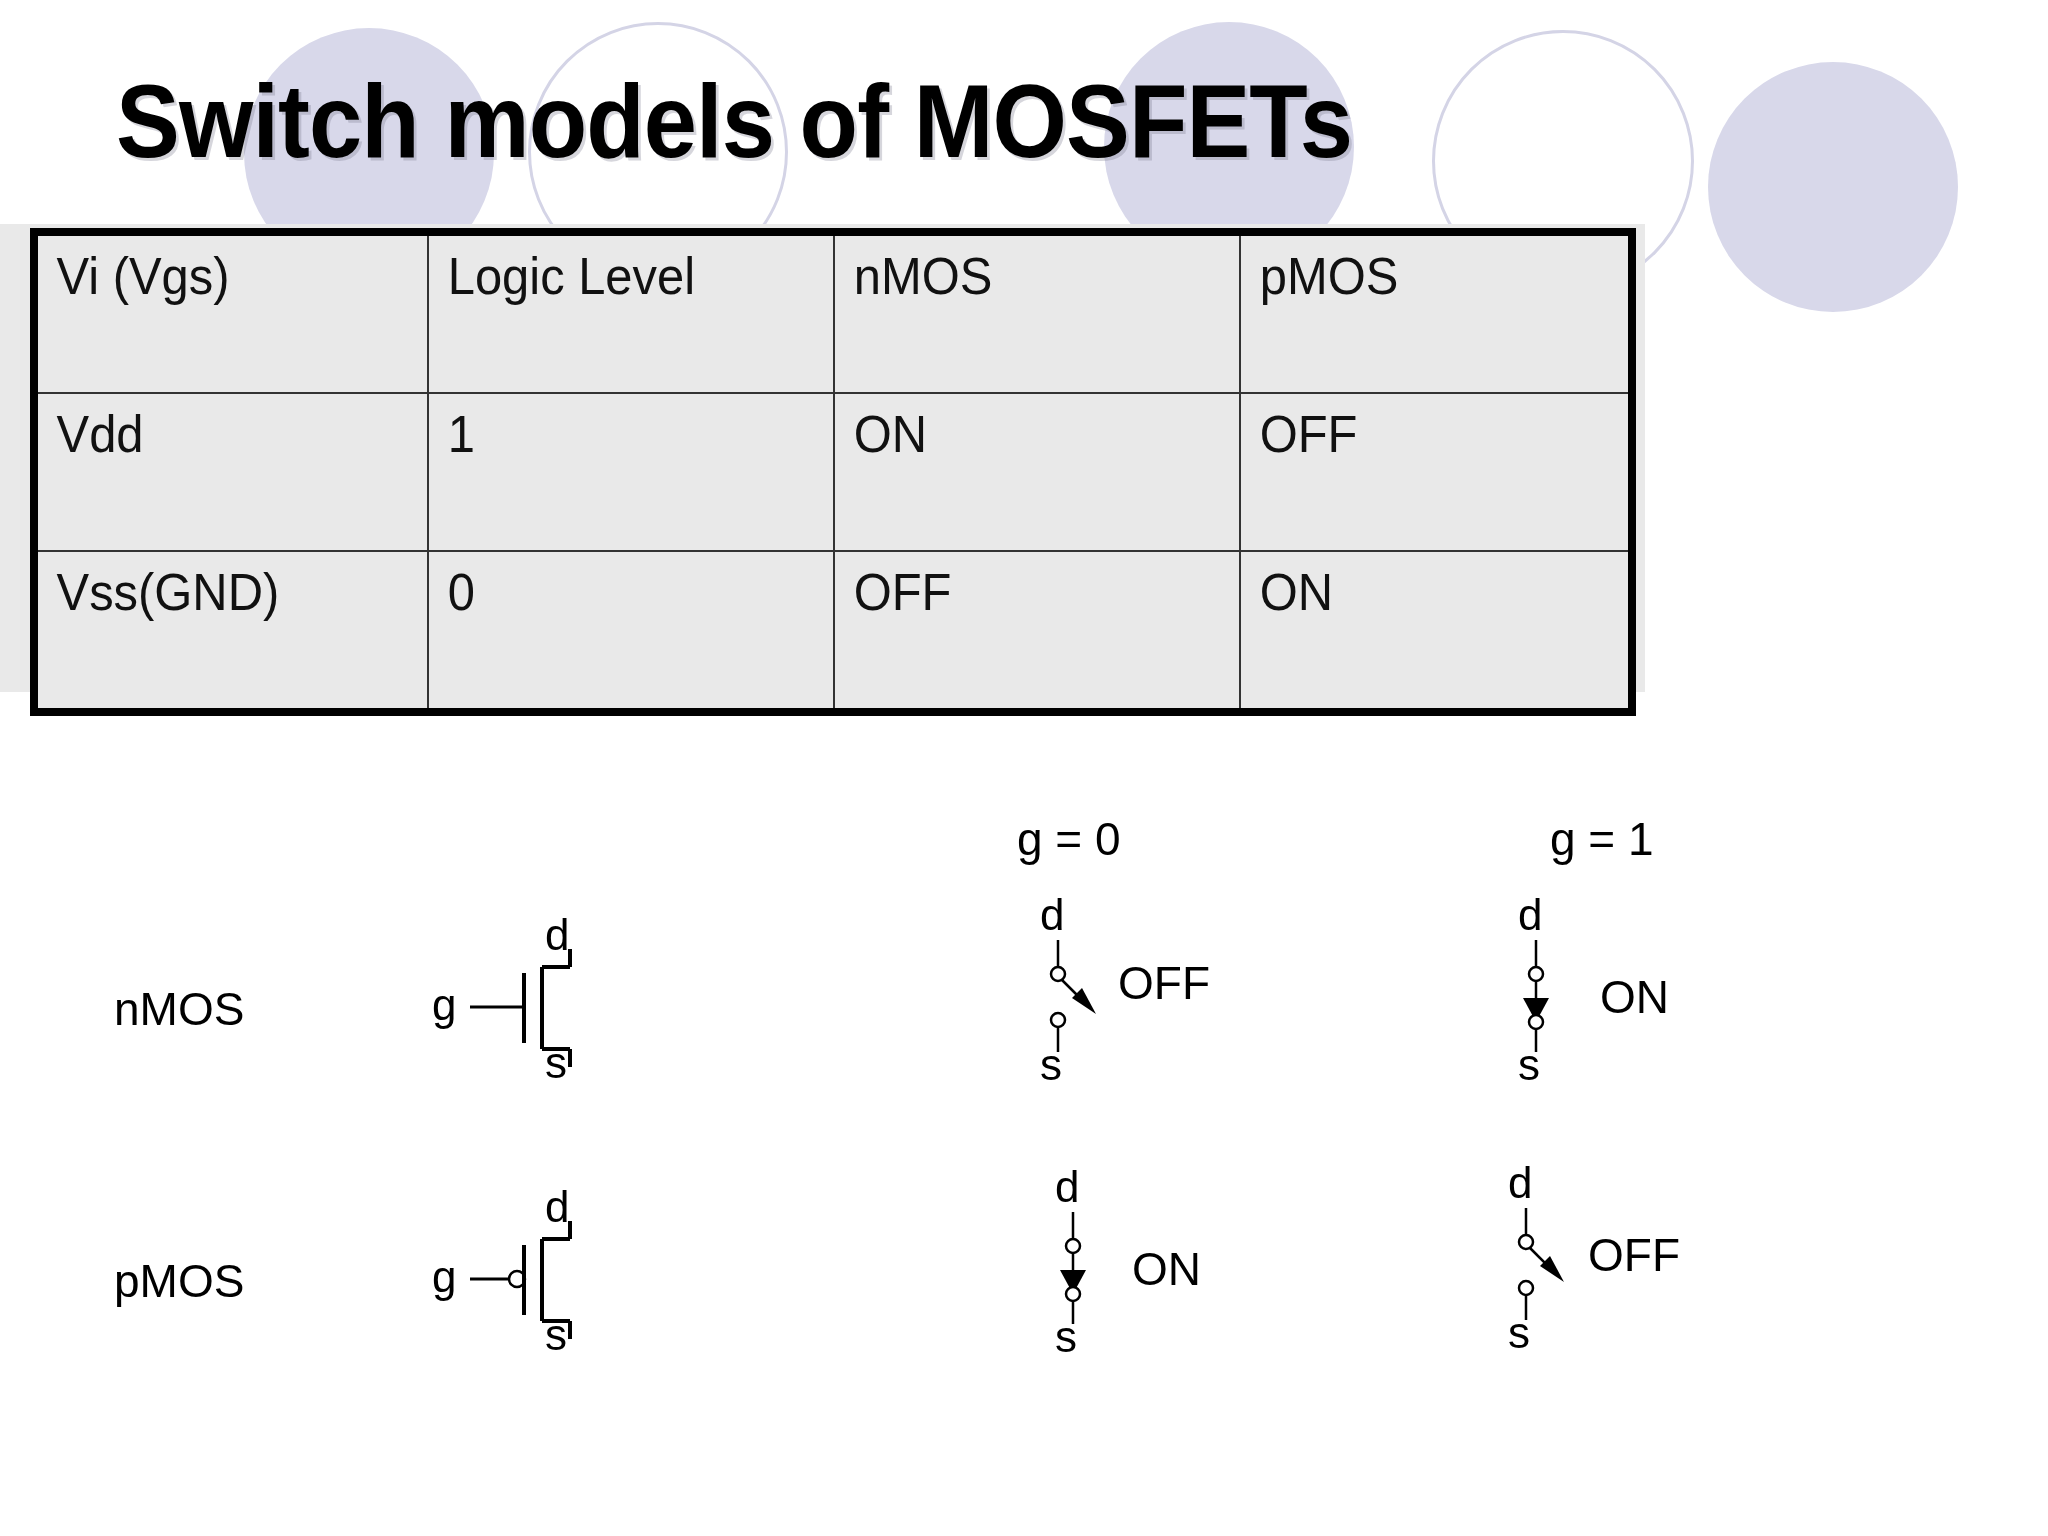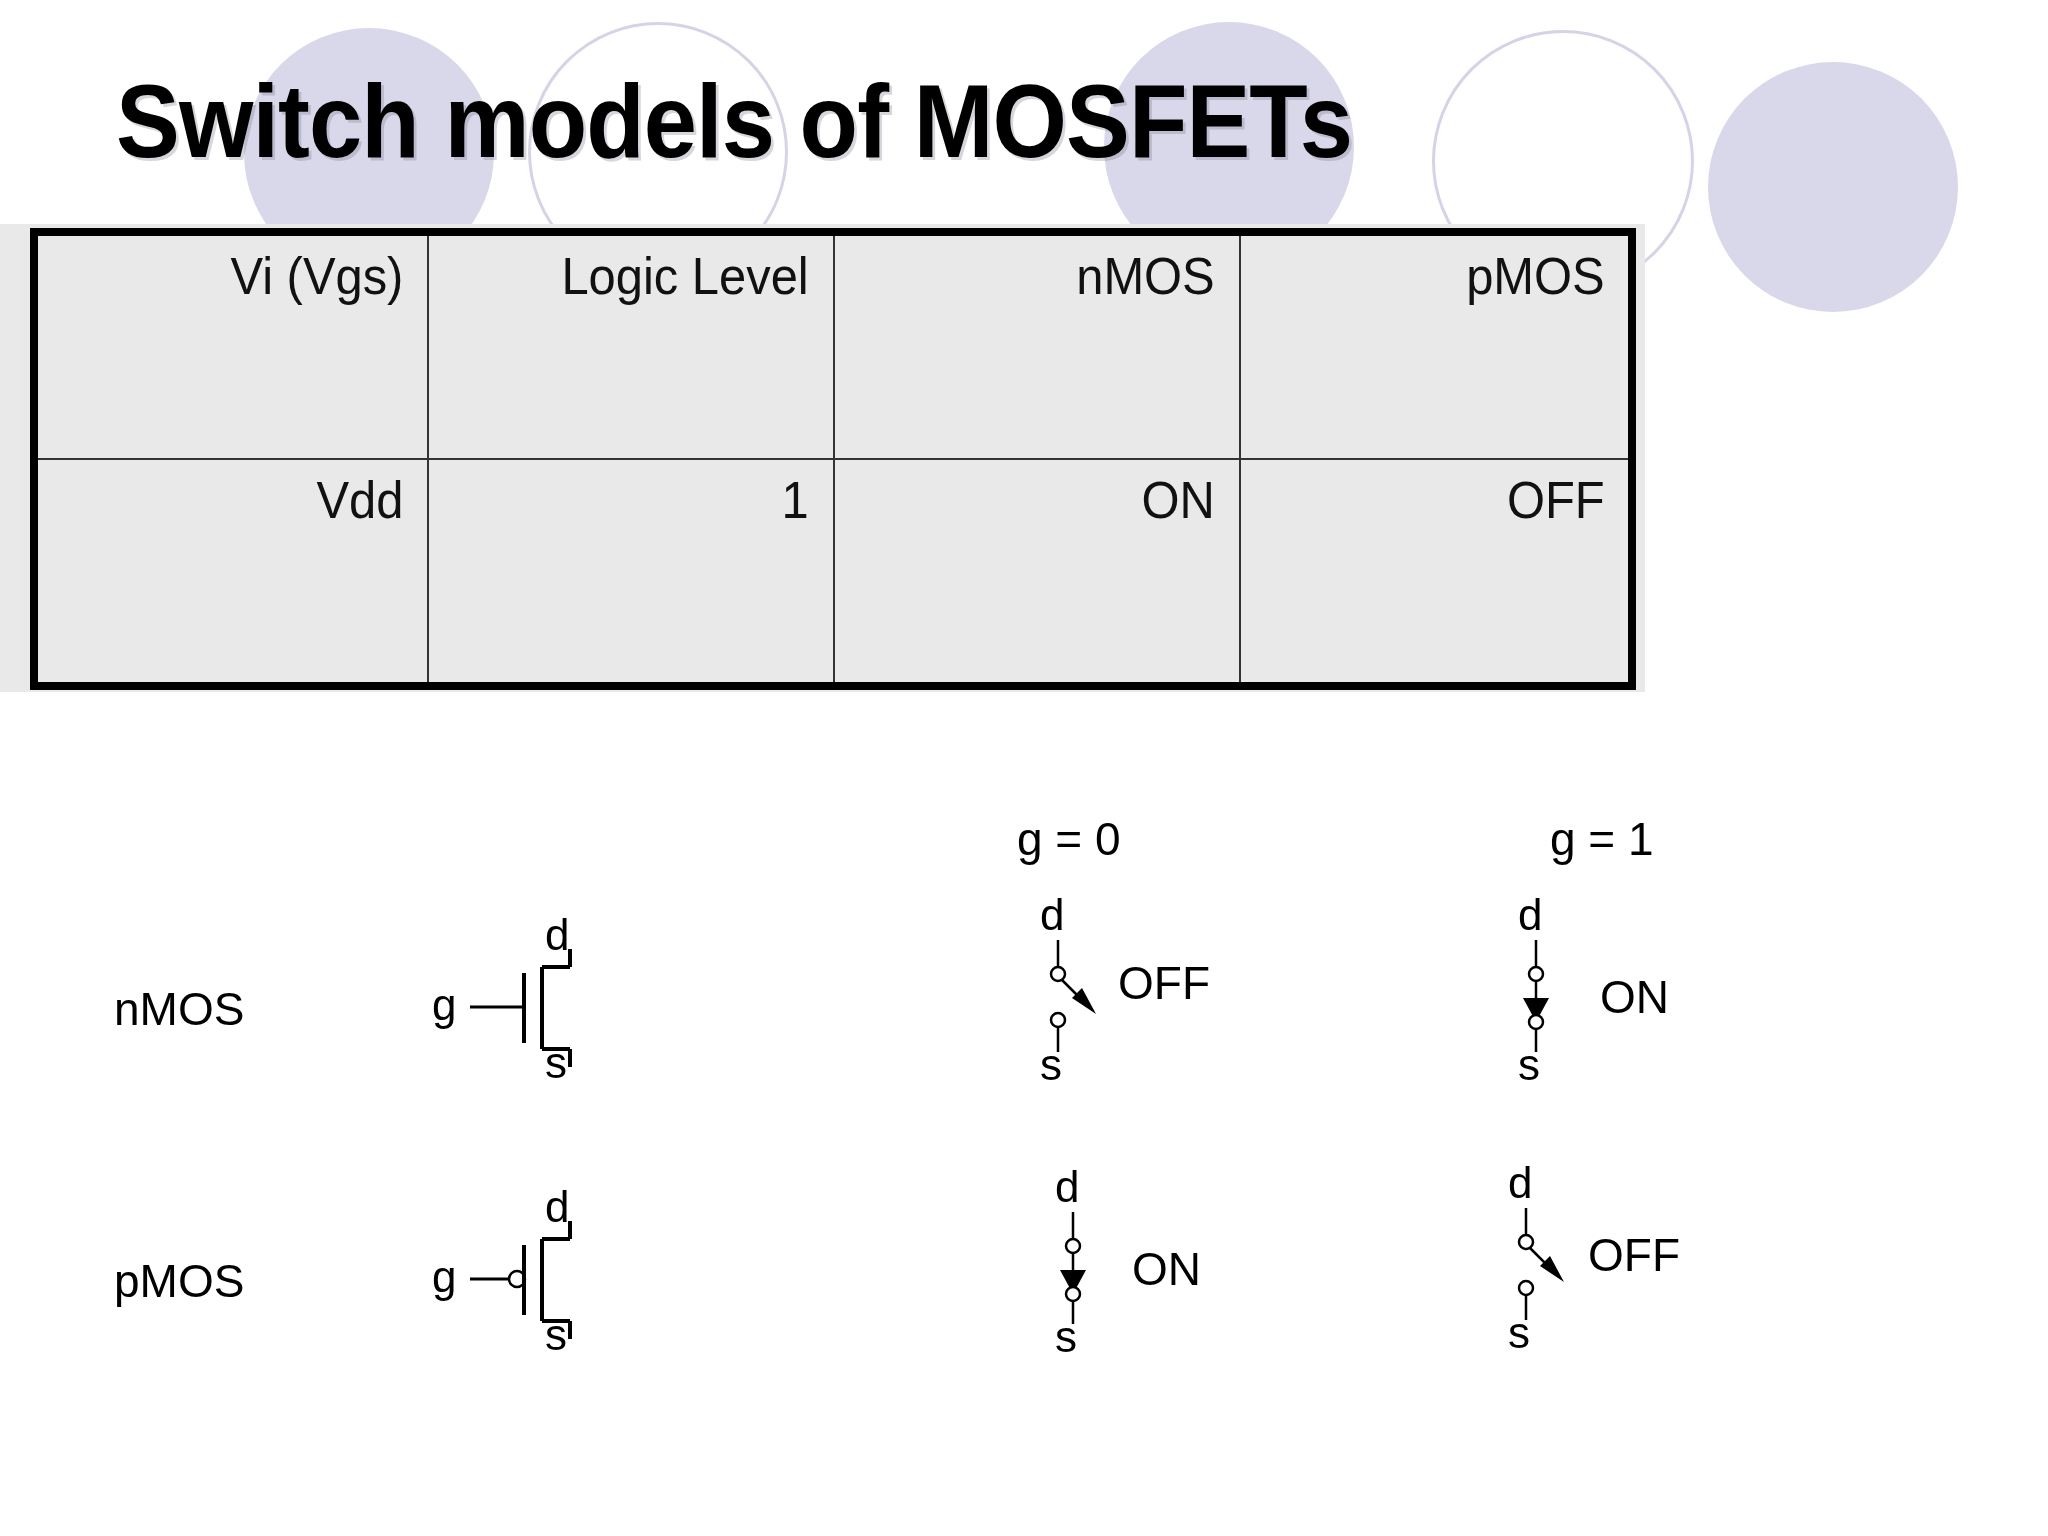--- a/index.html
+++ b/index.html
@@ -56,21 +56,20 @@
   #truth-table {
     position: absolute;
     left: 30px;
     top: 228px;
     width: 1606px;
     height: 462px;
     border-collapse: collapse;
     border: 8px solid #000000;
     background: #e9e9e9;
     table-layout: fixed;
-    text-align: right;
   }
   #truth-table td {
     border: 2px solid #333333;
     background: #e9e9e9;
     font-size: 52px;
     color: #111111;
     padding: 10px 0 0 20px;
     vertical-align: top;
     height: 146px;
     font-family: "Liberation Sans", sans-serif;
@@ -127,20 +126,26 @@
         <td>Logic Level</td>
         <td>nMOS</td>
         <td>pMOS</td>
       </tr>
       <tr>
         <td>Vdd</td>
         <td>1</td>
         <td>ON</td>
         <td>OFF</td>
       </tr>
+      <tr>
+        <td>Vss(GND)</td>
+        <td>0</td>
+        <td>OFF</td>
+        <td>ON</td>
+      </tr>
     </tbody>
   </table>
 
   <div id="diagram">
 
     <div class="dlabel big" style="left:1017px; top:812px;">g = 0</div>
     <div class="dlabel big" style="left:1550px; top:812px;">g = 1</div>
 
     <div class="dlabel big" style="left:114px; top:982px;">nMOS</div>
 

